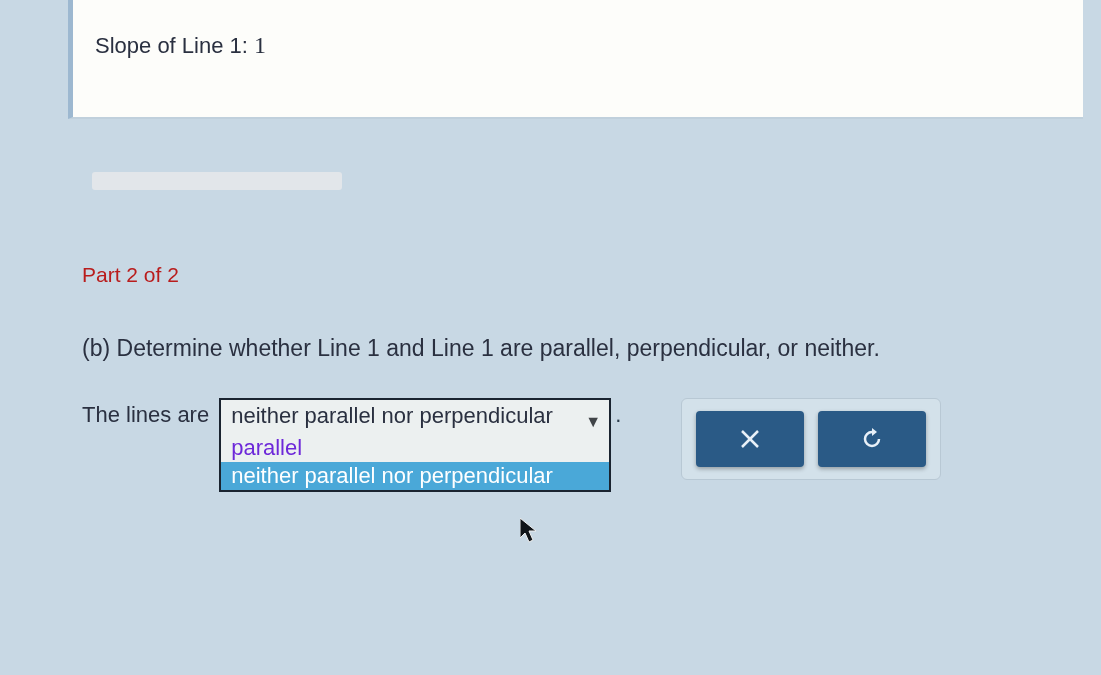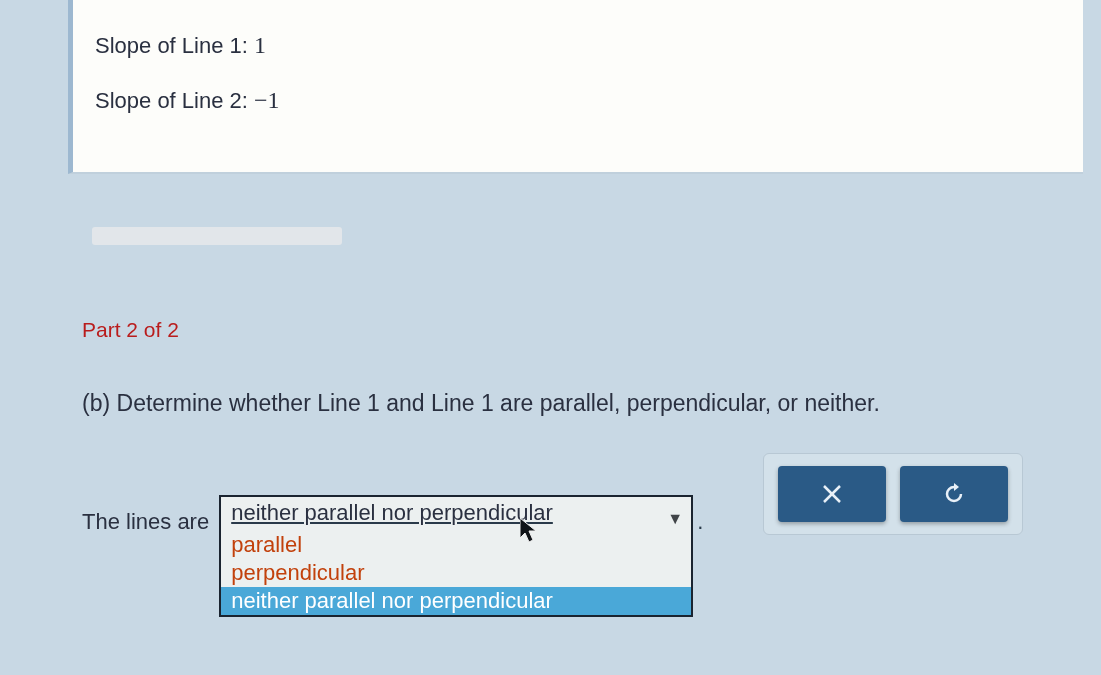--- a/index.html
+++ b/index.html
@@ -58,31 +58,30 @@
     font-size: 21px;
   }
   .question-text {
     margin: 48px 0 0 82px;
     color: #2a3040;
     font-size: 23px;
   }
   .answer-row {
     margin: 36px 0 0 82px;
     display: flex;
-    align-items: flex-end;
+    align-items: flex-start;
     gap: 10px;
   }
   .lead-text {
     padding-top: 4px;
     color: #2a3040;
   }
   .dropdown-wrap {
     position: relative;
-    width: 474px;
-    text-decoration: underline;
+    width: 392px;
   }
   .dropdown-selected {
     border: 2px solid #1a2430;
     height: 36px;
     line-height: 32px;
     padding: 0 30px 0 10px;
     font-size: 22px;
     color: #2a3040;
     background: #ecf0f0;
     position: relative;
@@ -104,21 +103,21 @@
     left: 0;
     right: 0;
     border: 2px solid #1a2430;
     border-top: none;
     background: #ecf0f0;
     font-size: 22px;
   }
   .dropdown-option {
     padding: 0 10px;
     line-height: 28px;
-    color: #c2410c;
+    color: #6d28d9;
   }
   .dropdown-option.highlight {
     background: #4aa8d8;
     color: #ffffff;
   }
   .action-panel {
     margin-left: 50px;
     border: 1px solid #b8c8d4;
     border-radius: 6px;
     padding: 12px 14px;
@@ -146,24 +145,20 @@
   }
 </style>
 </head>
 <body>
 
 <div class="answer-box">
   <div class="answer-line">
     <span>Slope of Line 1:</span>
     <span class="answer-value">1</span>
   </div>
-  <div class="answer-line">
-    <span>Slope of Line 2:</span>
-    <span class="answer-value">−1</span>
-  </div>
 </div>
 
 <div class="progress-section">
   <span class="progress-bar-outer">
     <span class="progress-bar-inner"></span>
   </span>
 </div>
 
 <div class="part-label">Part 2 of 2</div>
 
@@ -175,21 +170,20 @@
 <div class="answer-row">
   <span class="lead-text">The lines are</span>
 
   <div class="dropdown-wrap">
     <div class="dropdown-selected">
       <span>neither parallel nor perpendicular</span>
       <span class="caret">▼</span>
     </div>
     <div class="dropdown-list">
       <div class="dropdown-option">parallel</div>
-      <div class="dropdown-option">perpendicular</div>
       <div class="dropdown-option highlight">neither parallel nor perpendicular</div>
     </div>
   </div>
 
   <span class="period">.</span>
 
   <div class="action-panel">
     <button class="act-btn">
       <svg width="22" height="22" viewBox="0 0 22 22">
         <line x1="3" y1="3" x2="19" y2="19" stroke="#e8f0f8" stroke-width="2.5"></line>

